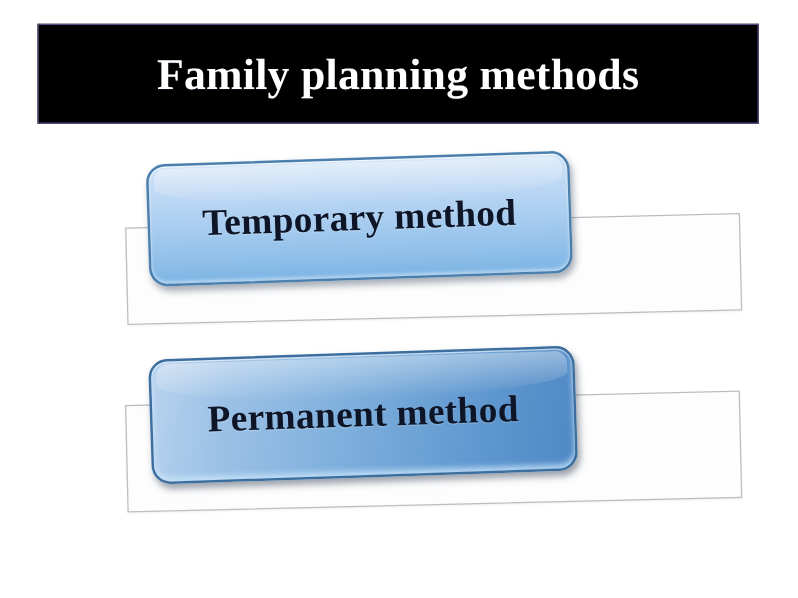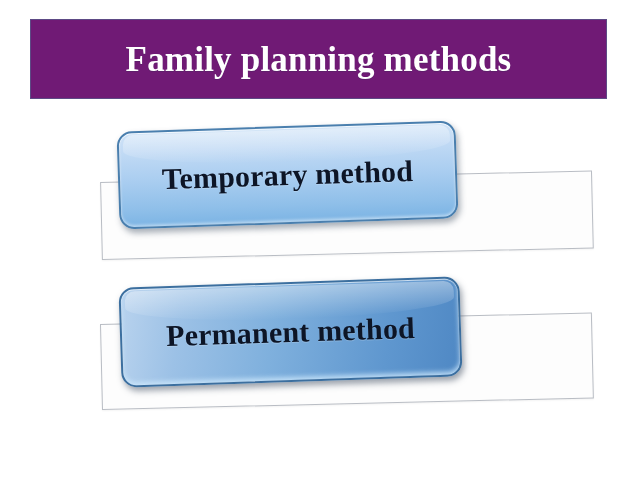--- a/index.html
+++ b/index.html
@@ -16,21 +16,21 @@
     font-family: "Liberation Serif", "DejaVu Serif", serif;
   }
 
   
   #title-banner {
     position: absolute;
     left: 30px;
     top: 19px;
     width: 577px;
     height: 80px;
-    background: #701a75;
+    background: #000000;
     border: 1px solid #5d4a85;
     box-sizing: border-box;
     display: flex;
     align-items: center;
     justify-content: center;
   }
   #title-text {
     color: #ffffff;
     font-family: "Liberation Serif", "DejaVu Serif", serif;
     font-weight: bold;

